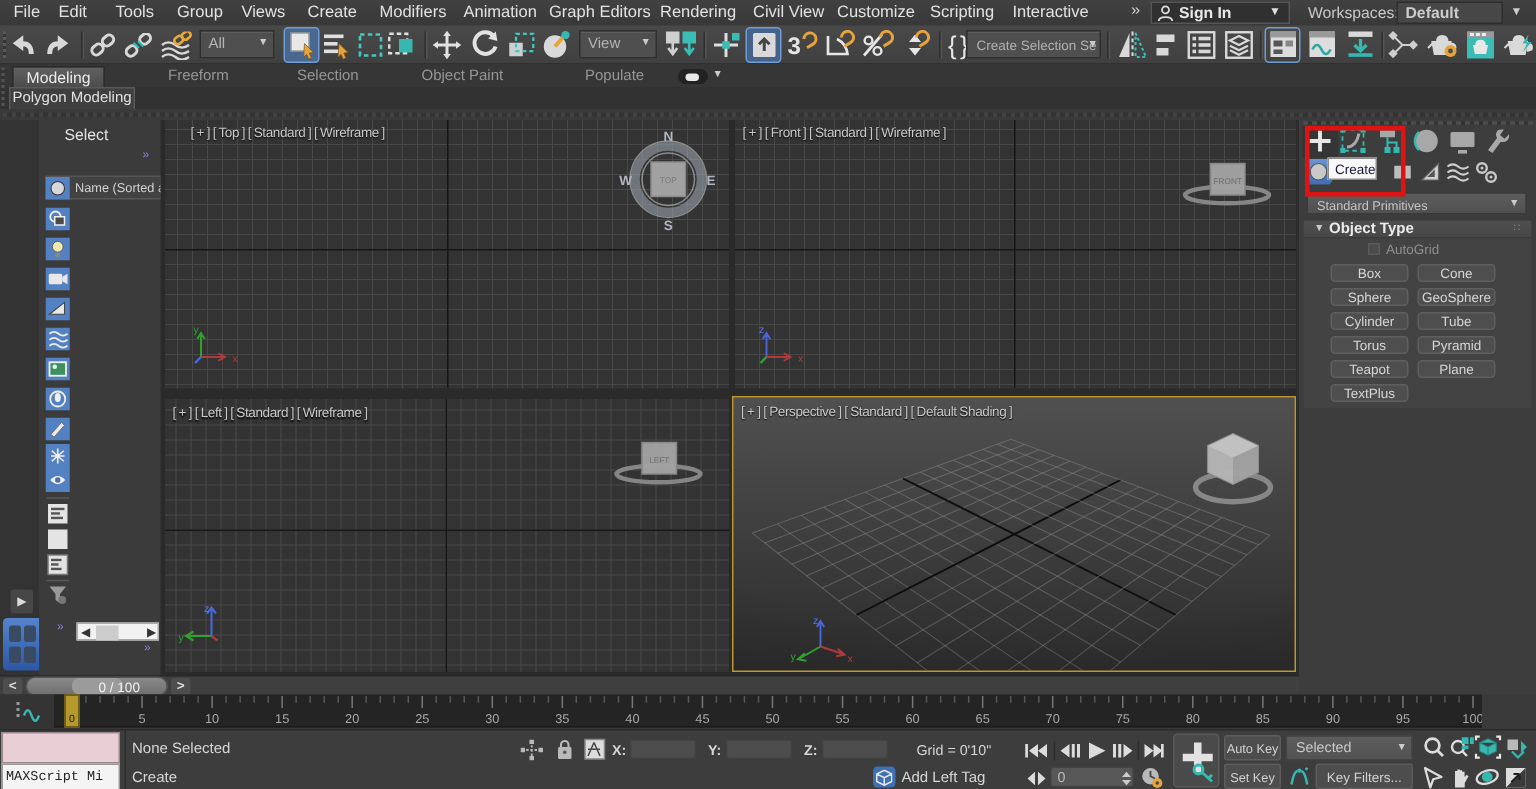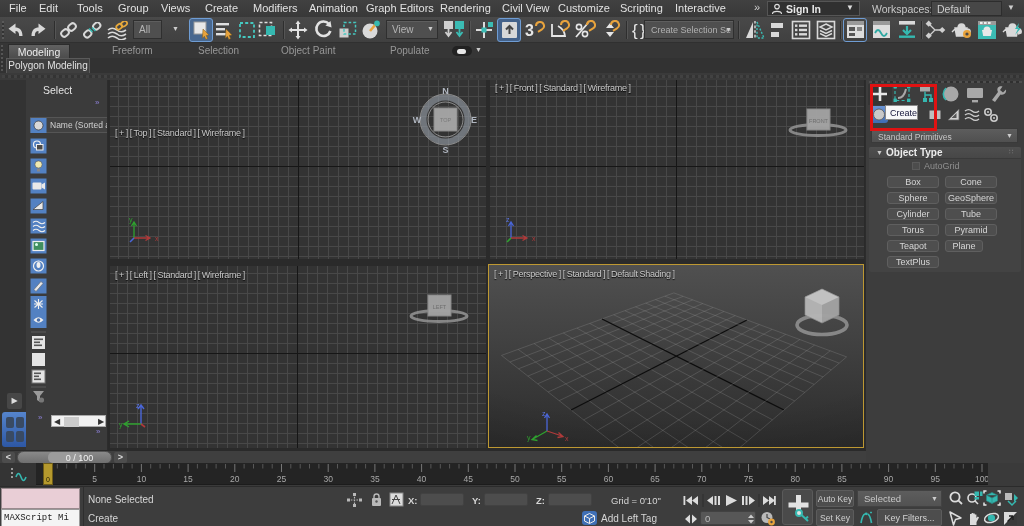--- a/index.html
+++ b/index.html
@@ -33,21 +33,21 @@
   <span class="abs" style="left:754px;top:1px;color:#cfcfcf;font-size:11px;">»</span>
   <div class="abs" style="left:767px;top:1px;width:93px;height:15px;background:#303030;border:1px solid #555;">
     <svg class="abs" style="left:3px;top:1px;" width="12" height="12" viewBox="0 0 12 12">
           <circle cx="6" cy="3.6" r="2.3" fill="none" stroke="#ddd" stroke-width="1.2"></circle>
           <path d="M1.5 11 C1.5 7.6 10.5 7.6 10.5 11" fill="none" stroke="#ddd" stroke-width="1.2"></path>
         </svg>
     <span class="abs" style="left:18px;top:1px;color:#e8e8e8;font-size:10.5px;font-weight:bold;">Sign In</span>
     <span class="abs" style="left:78px;top:1px;color:#ddd;font-size:8px;">▼</span>
   </div>
   <span class="abs" style="left:872px;top:3px;color:#c9c9c9;font-size:10.5px;">Workspaces:</span>
-  <div class="abs" style="left:931px;top:1px;width:71px;height:15px;background:#474747;border:1px solid #2d2d2d;">
+  <div class="abs" style="left:931px;top:1px;width:71px;height:15px;background:#474747;border:1px solid #2d2d2d;font-weight:bold;">
     <span class="abs" style="left:5px;top:1px;color:#ccc;font-size:10.5px;">Default</span>
     <span class="abs" style="left:75px;top:1px;color:#ccc;font-size:8px;">▼</span>
   </div>
 </div>
 
 <div class="abs" id="toolbar" style="left:0;top:17px;width:1024px;height:26px;background:linear-gradient(#494949,#404040);border-bottom:1px solid #303030;">
   <div class="abs" style="left:2px;top:4px;width:2px;height:18px;background:repeating-linear-gradient(#5a5a5a 0 2px,#333 2px 4px);"></div>
 
   <svg class="abs" style="left:7px;top:5px;" width="18" height="16" viewBox="0 0 18 16">
         <path d="M15.5 14 C15.5 7.5 12 5.5 8.5 5.5 L8.5 1.5 L1.5 6.8 L8.5 12 L8.5 9 C11 9 12.2 10.5 12.2 14 Z" fill="#d8d8d8"></path>
@@ -75,21 +75,21 @@
           <path d="M2 9 q4 -3.5 9 0 q4 3.5 9 0"></path>
           <path d="M2 13 q4 -3.5 9 0 q4 3.5 9 0"></path>
           <path d="M2 17 q4 -3.5 9 0 q4 3.5 9 0"></path>
         </g>
         <g stroke="#e7a93c" stroke-width="1.8" fill="none">
           <rect x="10" y="3.5" width="6" height="4.5" rx="2" transform="rotate(-38 13 5.5)"></rect>
           <rect x="15" y="0.5" width="6" height="4.5" rx="2" transform="rotate(-38 18 2.5)"></rect>
         </g>
       </svg>
 
-  <div class="abs" style="left:133px;top:3px;width:29px;height:19px;background:#4f4f4f;border:1px solid #2f2f2f;box-shadow:inset 0 1px 0 #5e5e5e;">
+  <div class="abs" style="left:133px;top:3px;width:50px;height:19px;background:#4f4f4f;border:1px solid #2f2f2f;box-shadow:inset 0 1px 0 #5e5e5e;">
     <span class="abs" style="left:5px;top:3px;color:#b5b5b5;font-size:10px;">All</span>
     <span class="abs" style="left:38px;top:4px;color:#ccc;font-size:7px;">▼</span>
   </div>
 
   <div class="abs" style="left:189px;top:1px;width:24px;height:24px;background:#49688f;border:1px solid #6f9dd4;border-radius:3px;"></div>
   <svg class="abs" style="left:192px;top:3px;" width="20" height="20" viewBox="0 0 20 20">
         <rect x="2" y="2" width="12" height="12" fill="#e8e8e8" stroke="#999"></rect>
         <path d="M11 9 L17 15 L14.2 15.4 L15.6 18.6 L13.8 19.4 L12.4 16.2 L10.4 18.2 Z" fill="#e8a33d" stroke="#7a5a1a" stroke-width="0.5"></path>
       </svg>
 
@@ -381,21 +381,21 @@
       <span class="abs" style="left:46px;top:1px;color:#333;font-size:8px;">▶</span>
     </div>
     <span class="abs" style="left:70px;top:347px;color:#8d80d8;font-size:8px;letter-spacing:-1px;">»</span>
   </div>
 
   <div class="abs" id="viewports" style="left:108px;top:0;width:757px;height:370px;background:#2a2a2a;">
 
     <div class="abs" style="left:2px;top:0;width:376px;height:179px;background:#333333;background-image:linear-gradient(90deg,#484848 1px,transparent 1px),linear-gradient(#484848 1px,transparent 1px);background-size:10px 10px;background-position:8px 6px;overflow:hidden;">
       <div class="abs" style="left:188px;top:0;width:1px;height:179px;background:#161616;"></div>
       <div class="abs" style="left:0;top:86px;width:376px;height:1px;background:#161616;"></div>
-      <span class="abs vplabel" style="left:5px;top:3px;margin-top:45px;">[ + ] [ Top ] [ Standard ] [ Wireframe ]</span>
+      <span class="abs vplabel" style="left:17px;top:3px;">[ + ] [ Top ] [ Standard ] [ Wireframe ]</span>
       <svg class="abs" style="left:300px;top:0px;" width="72" height="76" viewBox="0 0 72 76">
         <circle cx="35.5" cy="39.5" r="22" fill="none" stroke="#9aa2ac" stroke-width="6" opacity="0.6"></circle>
         <circle cx="35.5" cy="39.5" r="25.5" fill="none" stroke="#c4c4c4" stroke-width="1" opacity="0.6"></circle>
         <circle cx="35.5" cy="39.5" r="17.5" fill="none" stroke="#c4c4c4" stroke-width="1" opacity="0.6"></circle>
         <rect x="24" y="28" width="23" height="23" fill="#a8a8a8" opacity="0.95"></rect>
         <rect x="24" y="28" width="23" height="23" fill="none" stroke="#8a8a8a"></rect>
         <text x="35.5" y="42" text-anchor="middle" font-size="5.5" fill="#7a7a7a" font-family="Liberation Sans">TOP</text>
         <text x="35.5" y="14" text-anchor="middle" font-size="9" font-weight="bold" fill="#b0b6c0" font-family="Liberation Sans">N</text>
         <text x="35.5" y="73" text-anchor="middle" font-size="9" font-weight="bold" fill="#b0b6c0" font-family="Liberation Sans">S</text>
         <text x="7" y="43" text-anchor="middle" font-size="9" font-weight="bold" fill="#b0b6c0" font-family="Liberation Sans">W</text>
@@ -580,21 +580,21 @@
     <div class="abs" style="left:0;top:0;">
     <div class="abs btn34" style="left:21px;top:96px;width:52px;height:12px;line-height:11px;">Box</div>
     <div class="abs btn34" style="left:79px;top:96px;width:52px;height:12px;line-height:11px;">Cone</div>
     <div class="abs btn34" style="left:21px;top:112px;width:52px;height:12px;line-height:11px;">Sphere</div>
     <div class="abs btn34" style="left:79px;top:112px;width:52px;height:12px;line-height:11px;">GeoSphere</div>
     <div class="abs btn34" style="left:21px;top:128px;width:52px;height:12px;line-height:11px;">Cylinder</div>
     <div class="abs btn34" style="left:79px;top:128px;width:52px;height:12px;line-height:11px;">Tube</div>
     <div class="abs btn34" style="left:21px;top:144px;width:52px;height:12px;line-height:11px;">Torus</div>
     <div class="abs btn34" style="left:79px;top:144px;width:52px;height:12px;line-height:11px;">Pyramid</div>
     <div class="abs btn34" style="left:21px;top:160px;width:52px;height:12px;line-height:11px;">Teapot</div>
-    <div class="abs btn34" style="left:79px;top:160px;width:38px;height:12px;line-height:11px;">Plane</div>
+    <div class="abs btn34" style="left:79px;top:160px;width:52px;height:12px;line-height:11px;">Plane</div>
     <div class="abs btn34" style="left:21px;top:176px;width:52px;height:12px;line-height:11px;">TextPlus</div>
     </div>
 
     <div class="abs" style="left:19px;top:25px;width:33px;height:15px;background:#f8f8f8;border:1px solid #8a8a8a;z-index:5;">
       <span class="abs" style="left:4px;top:2px;color:#16163a;font-size:9px;">Create</span>
     </div>
     <div class="abs" style="left:4px;top:4px;width:67px;height:47px;border:3px solid #e01212;z-index:6;"></div>
   </div>
 </div>
 

